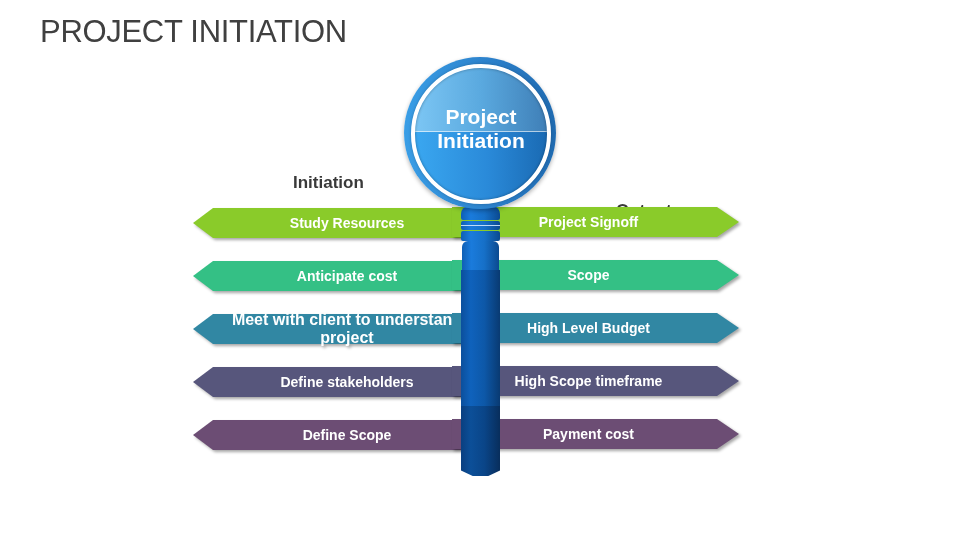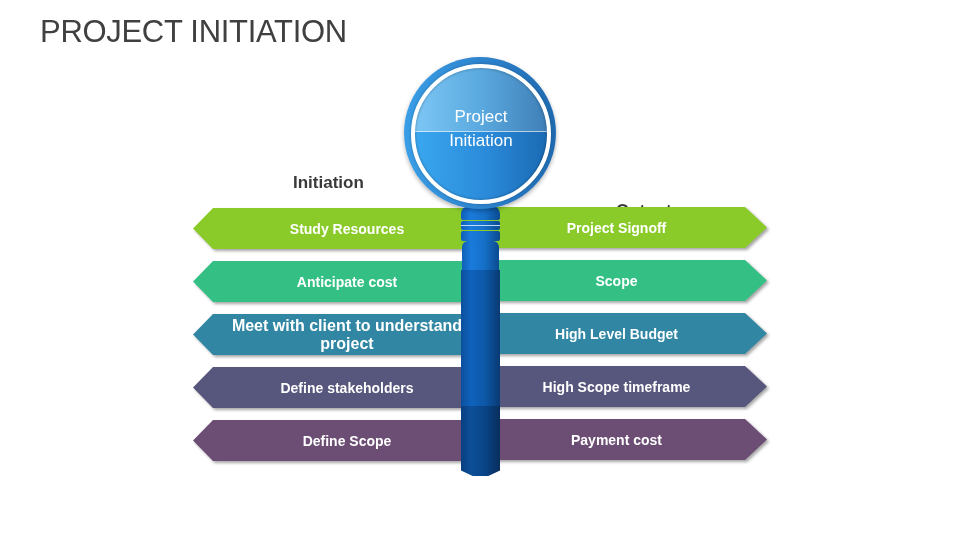--- a/index.html
+++ b/index.html
@@ -14,32 +14,32 @@
       letter-spacing: -0.3px;
     }
     .col-head {
       position: absolute; top: 173px;
       font-size: 17px; font-weight: bold; color: #3a3a3a;
     }
     .col-head.left { left: 293px; }
     .col-head.right { left: 616px; margin-top: 28px; }
 
     .arrow {
-      position: absolute; height: 41px;
+      position: absolute; height: 30px;
       display: flex; align-items: center; justify-content: center;
       color: #ffffff; font-weight: bold; font-size: 14px;
       filter: drop-shadow(2px 2px 1.5px rgba(0,0,0,0.35));
     }
     .arrow .shape {
       position: absolute; inset: 0;
     }
     .arrow.left { left: 193px; width: 290px; }
     .arrow.left .shape { clip-path: polygon(20px 0, 100% 0, 100% 100%, 20px 100%, 0 50%); }
     .arrow.left .label { position: relative; padding-left: 18px; width: 258px; text-align: center; }
-    .arrow.right { left: 480px; width: 287px; }
+    .arrow.right { left: 452px; width: 287px; }
     .arrow.right .shape { clip-path: polygon(0 0, calc(100% - 22px) 0, 100% 50%, calc(100% - 22px) 100%, 0 100%); }
     .arrow.right .label { position: relative; padding-right: 14px; width: 280px; text-align: center; }
     .arrow .label.small { font-size: 16px; }
 
     
     .lens-outer {
       position: absolute; left: 404px; top: 57px; width: 152px; height: 152px;
       border-radius: 50%;
       background: linear-gradient(90deg, #3a9ee6 0%, #2b7fc9 60%, #1f6ab0 100%);
       box-shadow: 0 2px 4px rgba(0,0,0,0.3);
@@ -55,21 +55,21 @@
       border-radius: 50%; overflow: hidden;
       background: linear-gradient(90deg, #3aa7f0 0%, #2a8ad9 55%, #1a6ab3 100%);
     }
     .lens-inner .gloss {
       position: absolute; left: 0; top: 0; width: 100%; height: 48%;
       background: linear-gradient(90deg, #7cc6f4 0%, #5aa9df 50%, #3f7fb7 100%);
       border-bottom: 1px solid rgba(255,255,255,0.6);
     }
     .lens-text {
       position: absolute; left: 415px; top: 105px; width: 132px;
-      text-align: center; color: #ffffff; font-weight: normal; font-size: 17px;
+      text-align: center; color: #ffffff; font-weight: bold; font-size: 21px;
       line-height: 24px;
     }
 
     .handle {
       position: absolute; left: 461px; width: 39px;
       background: linear-gradient(90deg, #0f5fb5 0%, #1a7bdc 25%, #1670c8 60%, #0b4a90 100%);
     }
     .handle.collar1 { top: 206px; height: 14px; border-radius: 8px 8px 2px 2px; }
     .handle.collar2 { top: 221px; height: 9px; border-radius: 2px; }
     .handle.collar3 { top: 231px; height: 10px; border-radius: 2px; }

